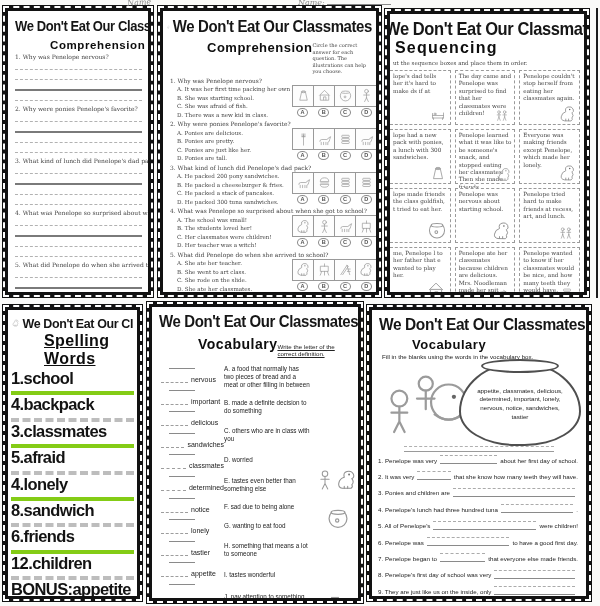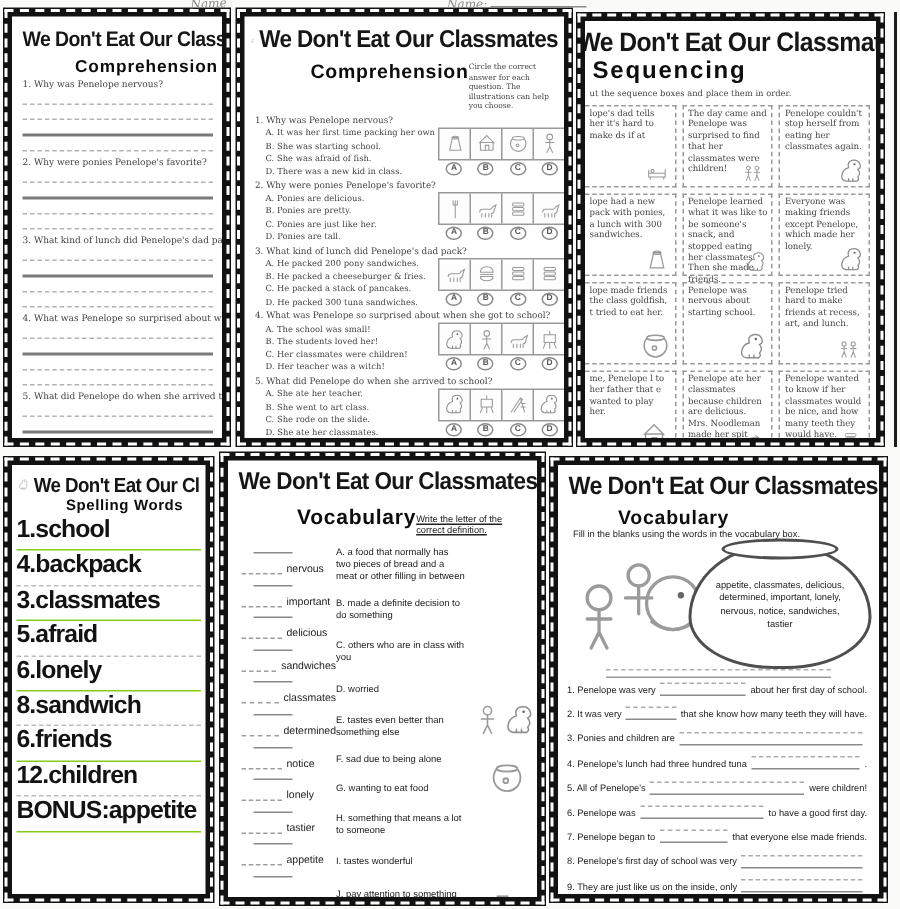--- a/index.html
+++ b/index.html
@@ -60,23 +60,23 @@
   #p3 .wtitle { font-size:16.5px; margin-top:2px; }
   #p3 .wsub { font-size:16px; letter-spacing:1.2px; margin:0 0 3px 5px; }
   .seq-instr { font-size:5.6px; color:#444; margin:0 0 4px 3px; }
   .grid3 { display:grid; grid-template-columns:1fr 1fr 1fr; gap:4px 4px; margin:0 4px 0 0; }
   .card { border:1px dashed #9a9a9a; padding:2px 2px 1px 3px; font-size:5.7px; line-height:1.3; color:#444; height:50px; position:relative; background:#fff; }
   .card.cut { border-left:none; }
   .card .doodle { position:absolute; right:2px; bottom:1px; }
 
   
   #p4 .wtitle { font-size:12.5px; margin-top:3px; }
-  #p4 .wsub { font-size:10px; letter-spacing:.4px; margin:-1px 0 0 36px; }
+  #p4 .wsub { font-size:16px; letter-spacing:.4px; margin:-1px 0 0 36px;text-decoration:underline; }
   .sp-list { margin:1px 3px 0 3px; }
-  .sp-row { height:22.4px; border-bottom:1px solid #84cc16; font-size:16.5px; font-weight:bold; color:#131313; letter-spacing:-0.6px; white-space:nowrap; overflow:hidden; }
+  .sp-row { height:22.4px; border-bottom:4px solid #84cc16; font-size:16.5px; font-weight:bold; color:#131313; letter-spacing:-0.6px; white-space:nowrap; overflow:hidden; }
   .sp-row:nth-child(even) { border-bottom-style:dashed; border-bottom-color:#bdbdbd; }
 
   
   #p5 .wtitle { font-size:15px; margin-top:2px; }
   #p5 .subrow { display:flex; justify-content:space-between; padding:0 8px 0 46px; }
   #p5 .wsub { font-size:14px; letter-spacing:.5px; }
   #p5 .instr { font-size:6.2px; text-decoration:underline; color:#222; margin-top:7px; }
   .vm-body { display:flex; margin-top:8px; }
   .vm-left { width:72px; padding-left:9px; box-sizing:border-box; }
   .vm-unit { height:21.6px; }
@@ -527,21 +527,21 @@
           <use href="#s-dino"></use>
         </svg>
     <div class="wtitle">We Don't Eat Our Cl</div>
   </div>
   <div class="wsub">Spelling Words</div>
   <div class="sp-list">
     <div class="sp-row">1.school</div>
     <div class="sp-row">4.backpack</div>
     <div class="sp-row">3.classmates</div>
     <div class="sp-row">5.afraid</div>
-    <div class="sp-row">6.lonely</div>
+    <div class="sp-row">4.lonely</div>
     <div class="sp-row">8.sandwich</div>
     <div class="sp-row">6.friends</div>
     <div class="sp-row">12.children</div>
     <div class="sp-row">BONUS:appetite</div>
   </div>
 </div>
   </div>
 
 <div class="page" id="p5">
     <div class="pad">

